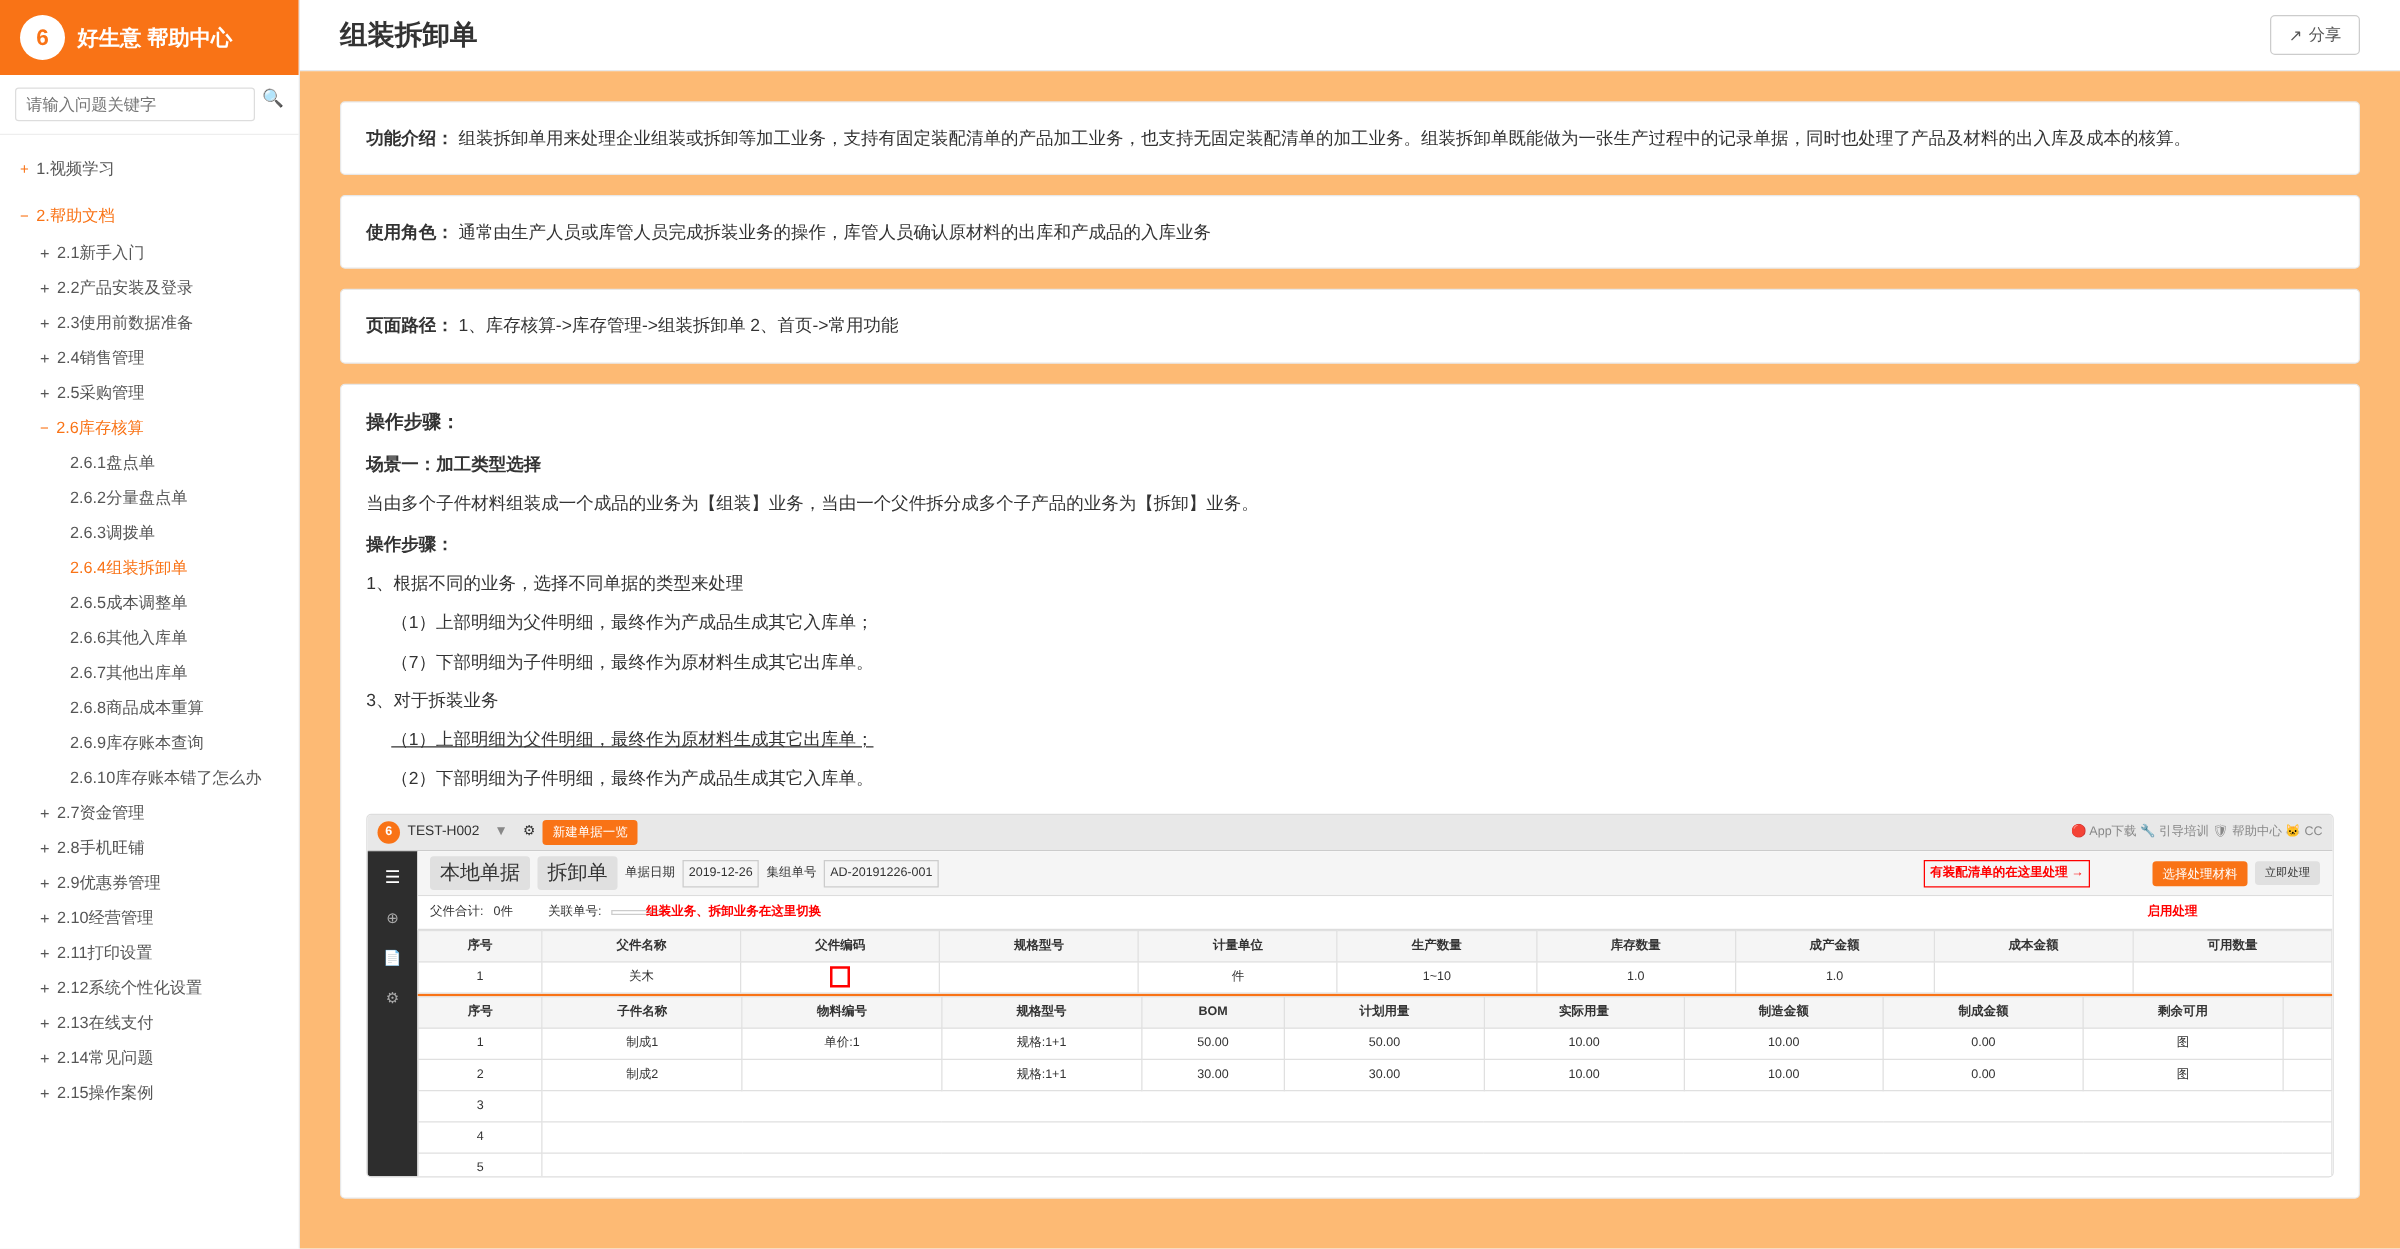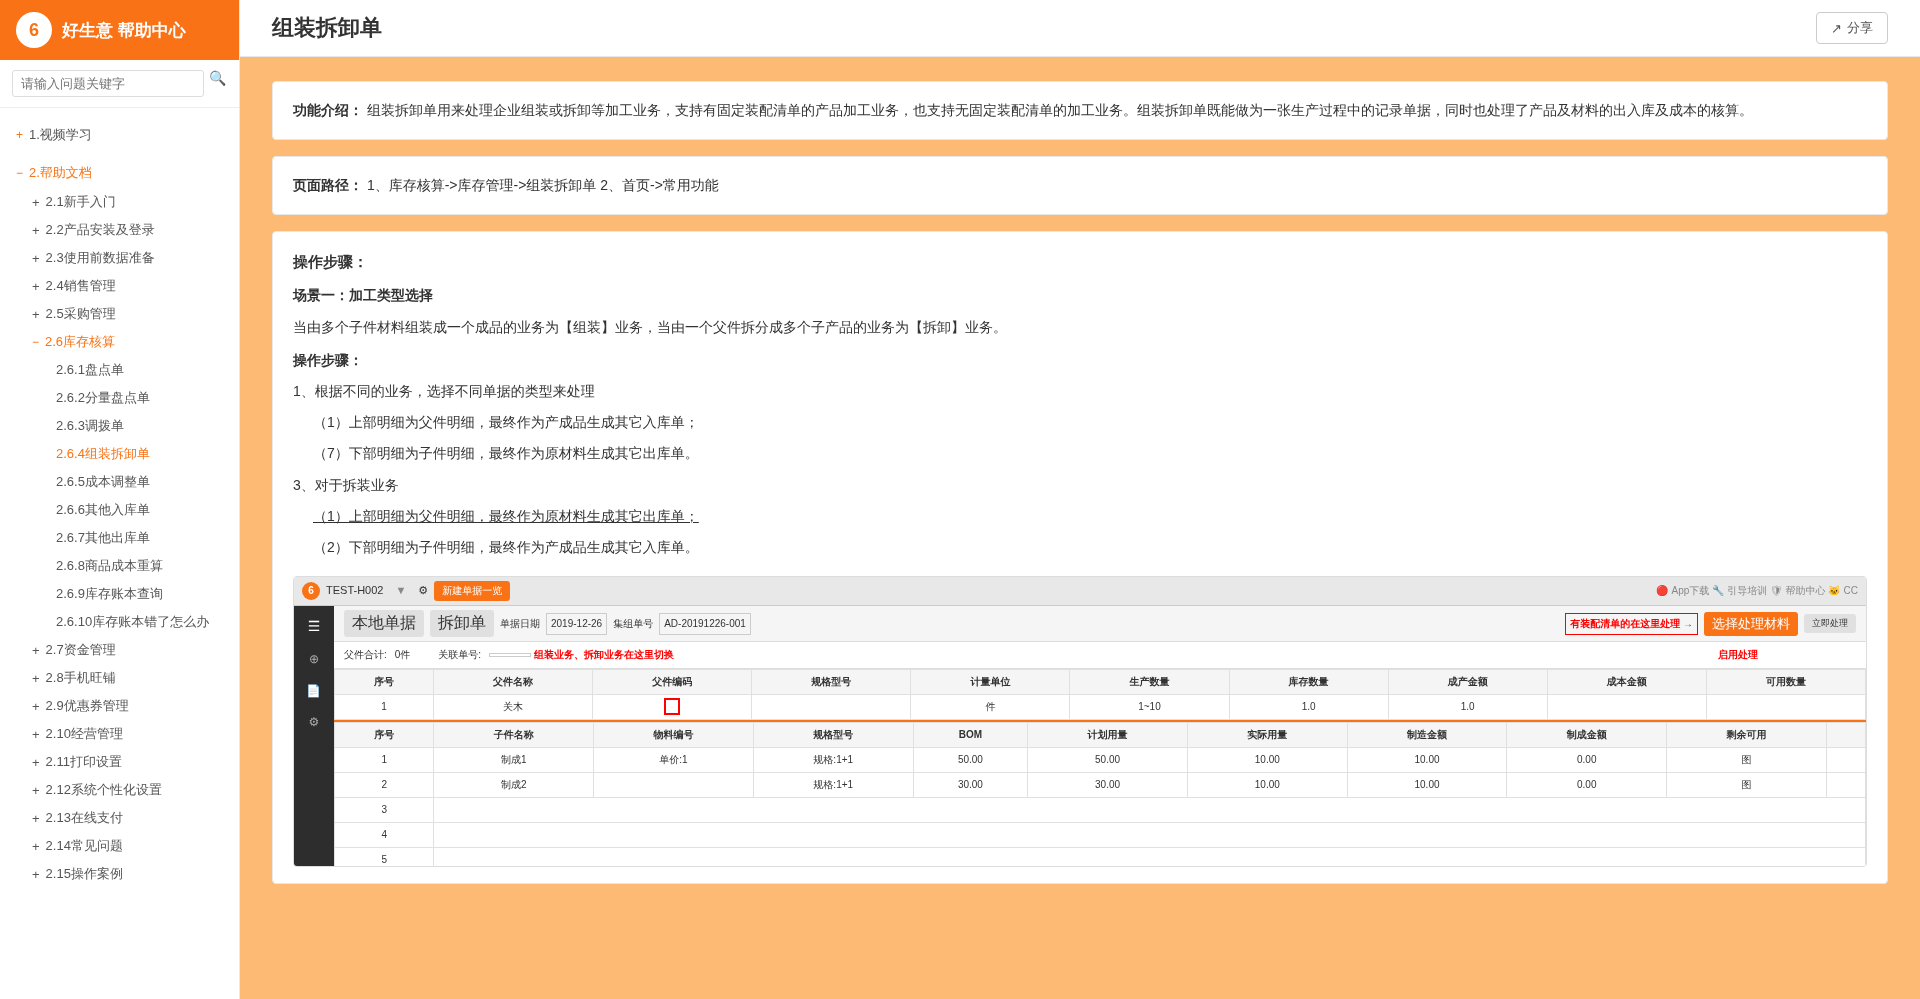--- a/index.html
+++ b/index.html
@@ -309,20 +309,24 @@
     </button>
   </div>
 
   <div id="content-area">
 
     <div class="info-box">
       <span class="highlight">功能介绍：</span>
       <span>组装拆卸单用来处理企业组装或拆卸等加工业务，支持有固定装配清单的产品加工业务，也支持无固定装配清单的加工业务。组装拆卸单既能做为一张生产过程中的记录单据，同时也处理了产品及材料的出入库及成本的核算。</span>
     </div>
 
+    <div class="info-box">
+      <span class="highlight">使用角色：</span>
+      <span>通常由生产人员或库管人员完成拆装业务的操作，库管人员确认原材料的出库和产成品的入库业务</span>
+    </div>
 
     <div class="info-box">
       <span class="highlight">页面路径：</span>
       <span>1、库存核算-&gt;库存管理-&gt;组装拆卸单 2、首页-&gt;常用功能</span>
     </div>
 
     <div class="info-box">
       <div class="section-title">操作步骤：</div>
 
       <div style="margin-bottom:10px;">
@@ -366,30 +370,30 @@
             <div style="background:#f5f5f5; border-bottom:1px solid #ddd; padding:4px 10px; display:flex; align-items:center; gap:6px; font-size:11px;">
               <button class="mock-btn-gray">本地单据</button>
               <button class="mock-btn-gray">拆卸单</button>
               <span style="font-size:10px;">单据日期</span>
               <span style="font-size:10px; border:1px solid #ccc; padding:1px 4px;">2019-12-26</span>
               <span style="font-size:10px;">集组单号</span>
               <span style="font-size:10px; border:1px solid #ccc; padding:1px 4px;">AD-20191226-001</span>
               <span style="flex:1;"></span>
 
               <span style="color:red; font-size:10px; font-weight:bold; border:1px solid red; padding:1px 4px;">有装配清单的在这里处理 →</span>
-              <button class="mock-btn-orange" style="font-size:13px;">选择处理材料</button>
+              <button class="mock-btn-orange" style="font-size:10px;margin-left:44px;">选择处理材料</button>
               <button class="mock-btn-gray" style="font-size:9px;">立即处理</button>
             </div>
 
             <div style="background:#fff; border-bottom:1px solid #ddd; padding:4px 10px; display:flex; align-items:center; gap:8px; font-size:10px; position:relative;">
               <span>父件合计: </span>
               <span>0件</span>
               <span style="margin-left:20px;">关联单号:</span>
               <span style="border:1px solid #ccc; padding:1px 20px;"></span>
-              <span style="position:absolute; left:200px; color:red; font-size:10px; font-weight:bold;">组装业务、拆卸业务在这里切换</span>
+              <span style="position:absolute; left:183px; color:red; font-size:10px; font-weight:bold;">组装业务、拆卸业务在这里切换</span>
               <span style="flex:1;"></span>
               <span style="position:absolute; right:108px; color:red; font-size:10px; font-weight:bold;">启用处理</span>
             </div>
 
             <div style="overflow-x:auto; border-bottom:2px solid #f97316;">
               <table class="mock-table" style="width:100%;">
                 <thead>
                   <tr>
                     <th>序号</th>
                     <th>父件名称</th>

